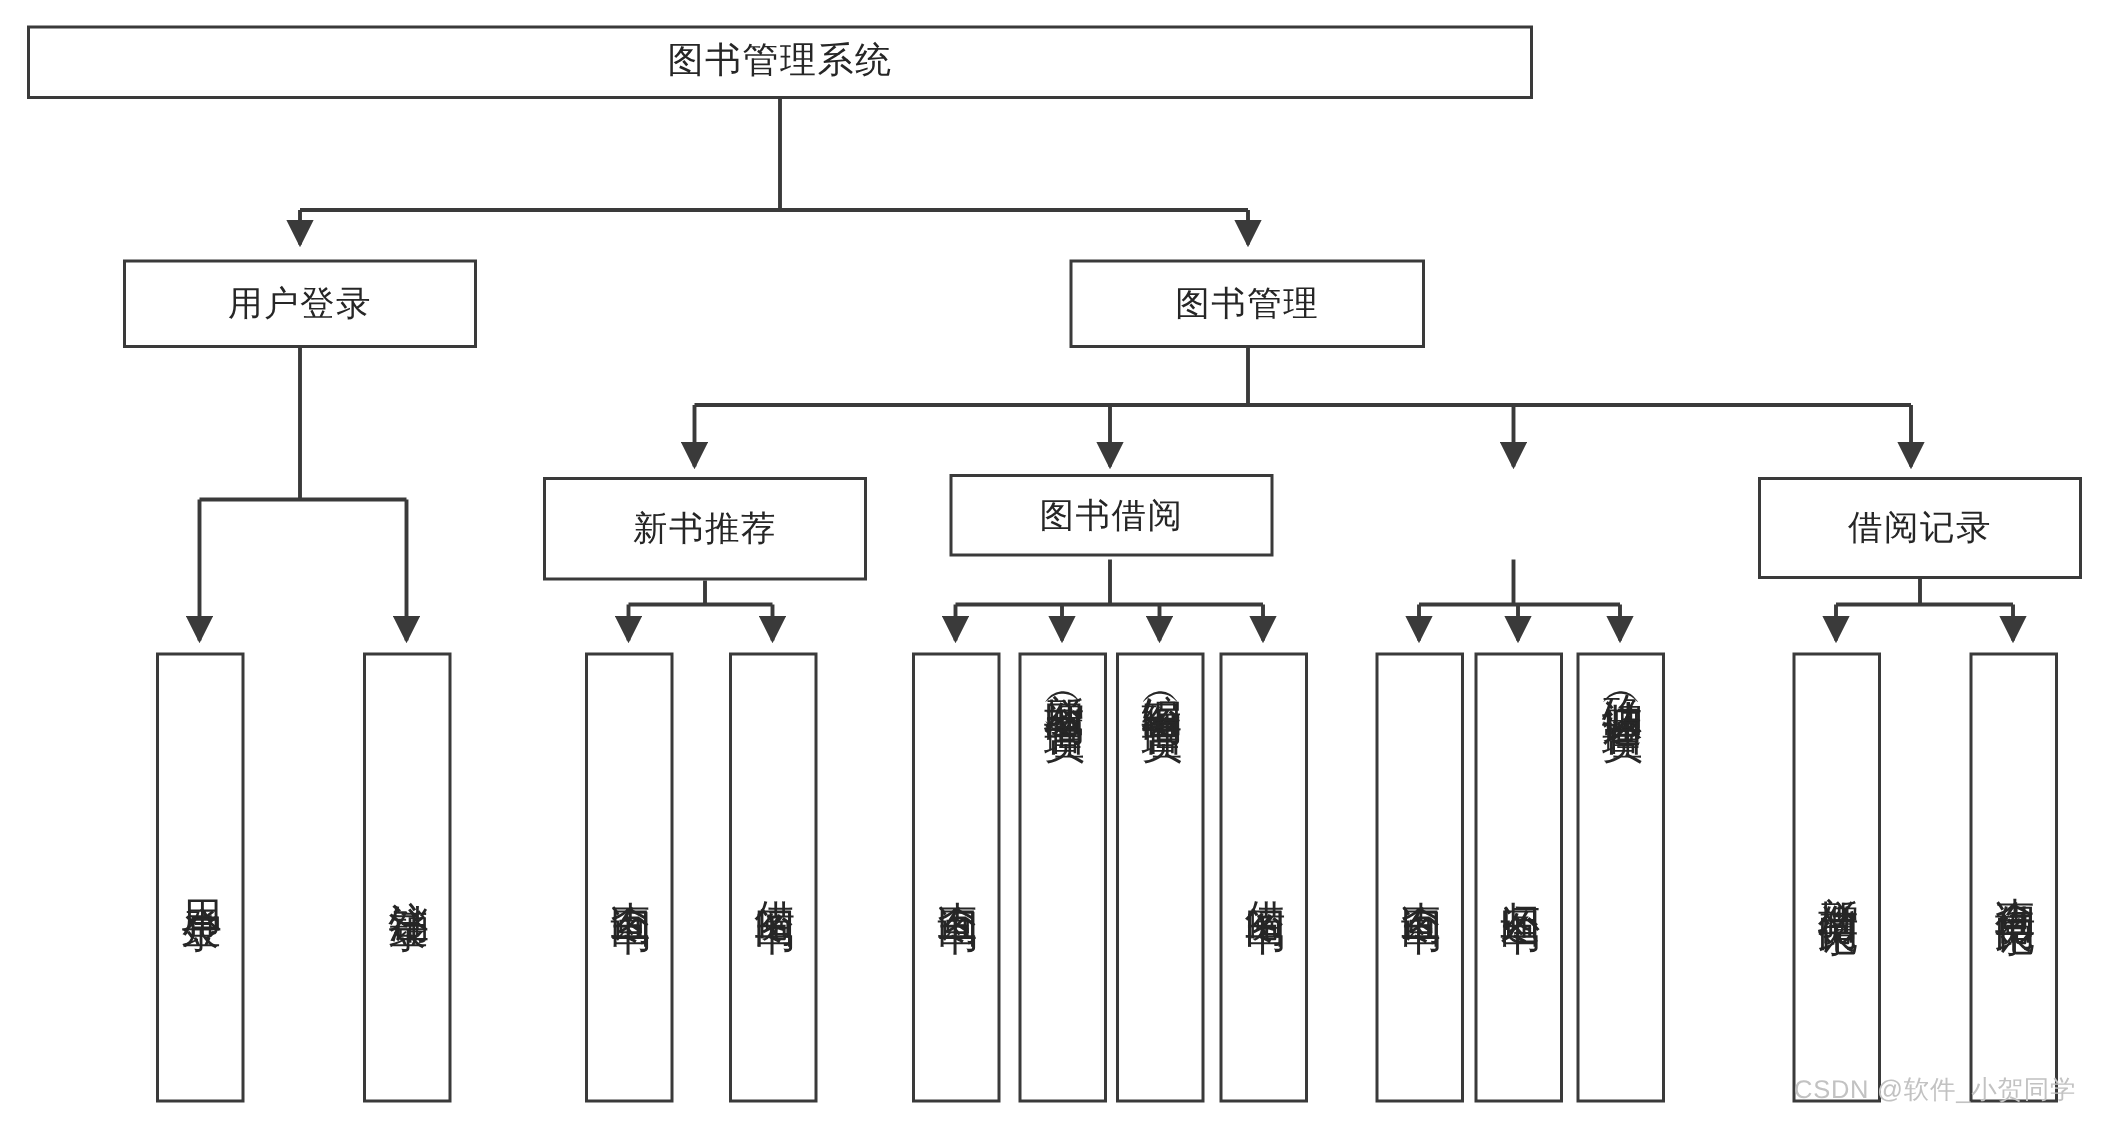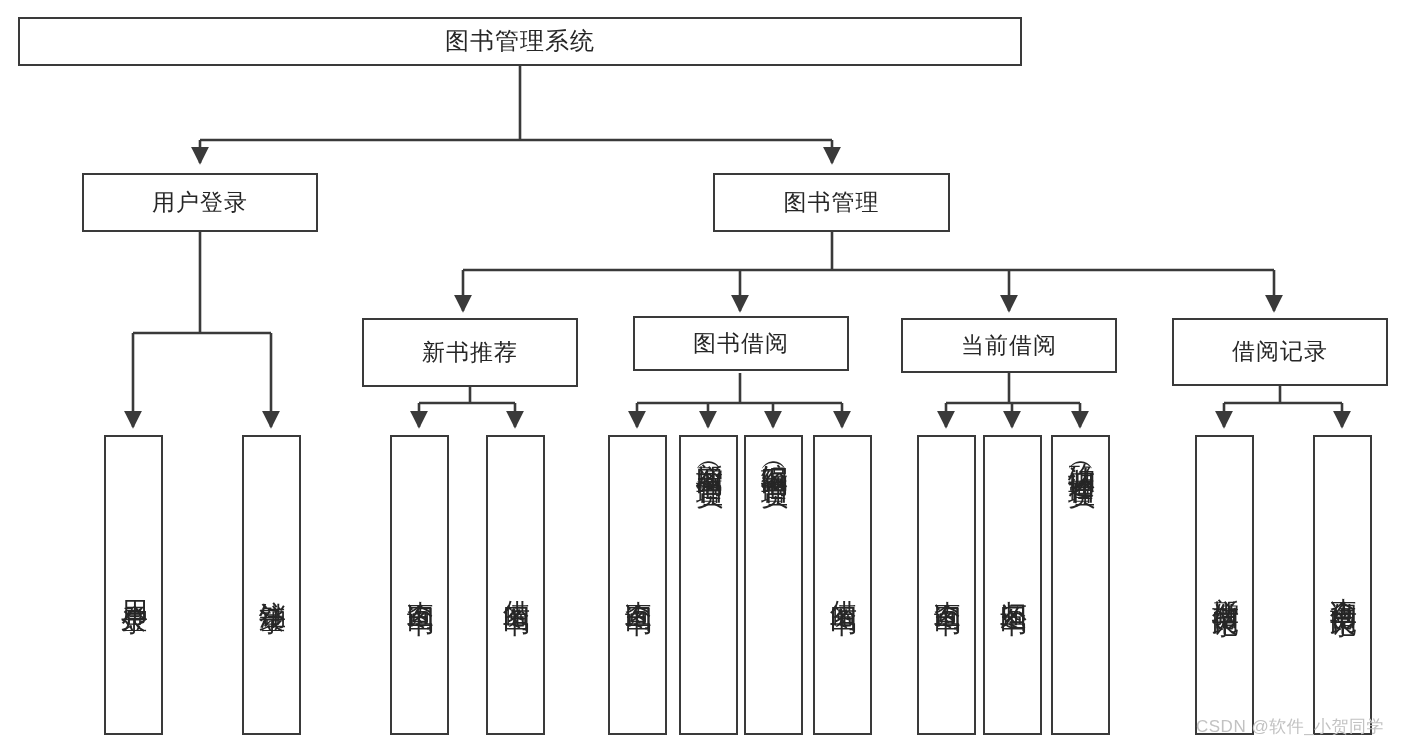--- a/index.html
+++ b/index.html
@@ -130,23 +130,20 @@
   <div class="node node-h" style="left:713px; top:173px; width:237px; height:59px;">
     <span>图书管理</span>
   </div>
 
   <div class="node node-h" style="left:362px; top:318px; width:216px; height:69px;">
     <span>新书推荐</span>
   </div>
   <div class="node node-h" style="left:633px; top:316px; width:216px; height:55px;">
     <span>图书借阅</span>
   </div>
-  <div class="node node-h" style="left:901px; top:318px; width:216px; height:55px;">
-    <span>当前借阅</span>
-  </div>
   <div class="node node-h" style="left:1172px; top:318px; width:216px; height:68px;">
     <span>借阅记录</span>
   </div>
 
   <div class="node node-v" style="left:104px; top:435px; width:59px; height:300px;">
     <span>用户登录</span>
   </div>
   <div class="node node-v" style="left:242px; top:435px; width:59px; height:300px;">
     <span>注销登录</span>
   </div>

